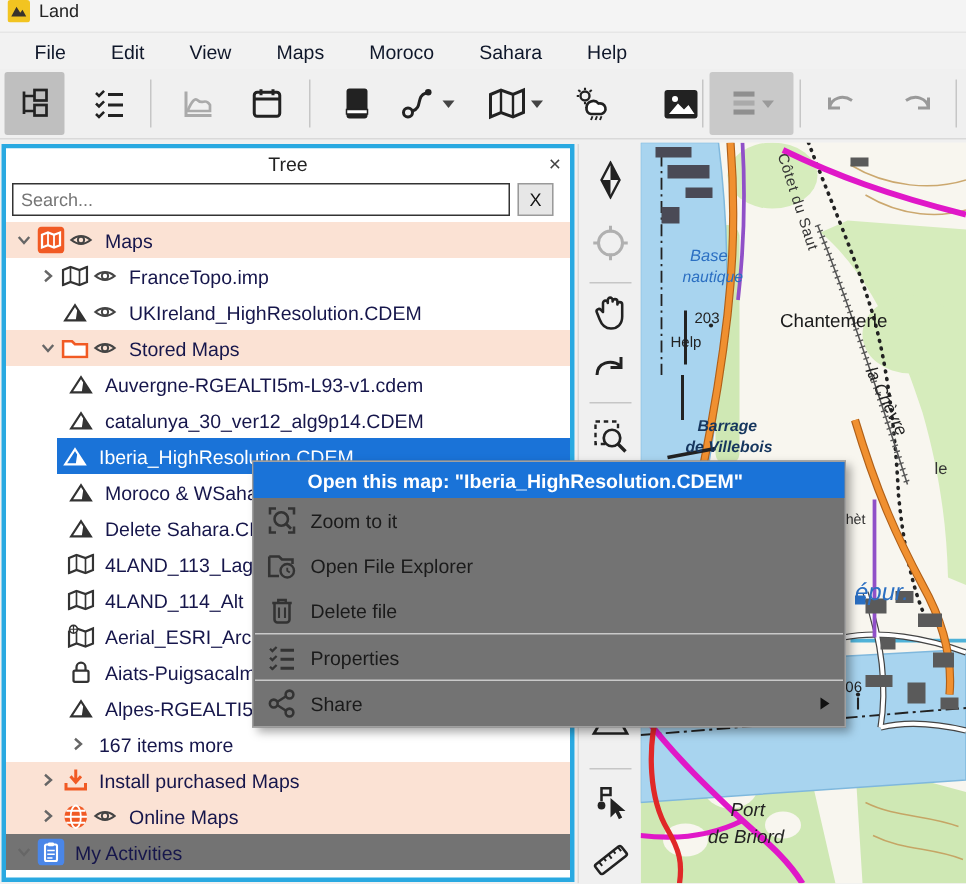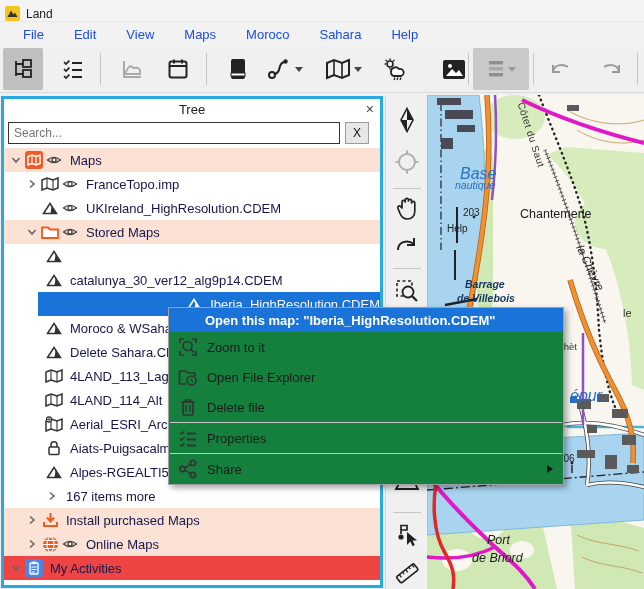--- a/index.html
+++ b/index.html
@@ -1,27 +1,27 @@
 <!DOCTYPE html>
 <html><head>
 <meta charset="utf-8">
 <style>
   * { margin:0; padding:0; box-sizing:border-box; }
   html,body { width:644px; height:589px; }
   body { font-family:"Liberation Sans", sans-serif; background:#f0f0f0; position:relative; overflow:hidden; }
   .stage { position:absolute; inset:0; width:644px; height:589px; background:#f0f0f0; }
 
   
-  .titlebar { position:absolute; left:0; top:0; width:644px; height:22px; background:#f4f4f4; display:flex; align-items:flex-end; padding-left:5px; gap:6px; border-bottom:1px solid #e6e6e6;}
+  .titlebar { position:absolute; left:0; top:0; width:644px; height:22px; background:#f4f4f4; display:flex; align-items:flex-start; padding-left:5px; gap:6px; border-bottom:1px solid #e6e6e6;}
   .titlebar .ttl { font-size:12px; color:#222; }
   .applogo { width:15px; height:15px; }
 
   
   .menubar { position:absolute; left:0; top:22px; width:644px; height:24px; background:#f2f2f2; display:flex; align-items:center; padding-left:8px; }
-  .menubar .mitem { font-size:13px; color:#1d4ed8; padding:3px 15px; cursor:default; }
+  .menubar .mitem { font-size:13px; color:#0f172a; padding:3px 15px; cursor:default; }
 
   
   .toolbar { position:absolute; left:0; top:46px; width:644px; height:47px; background:#f0f0f0; border-bottom:1px solid #d9d9d9; }
   .tbtn { position:absolute; top:2px; height:42px; width:40px; display:flex; align-items:center; justify-content:center; border-radius:2px; }
   .tbtn.active { background:#bfbfbf; }
   .tbtn.graybg { background:#c9c9c9; }
   .tsep { position:absolute; top:7px; width:1px; height:32px; background:#c6c6c6; }
   .caret { width:0; height:0; border-left:4px solid transparent; border-right:4px solid transparent; border-top:5px solid #444; margin-left:3px; }
   .caret.gray { border-top-color:#9a9a9a; }
 
@@ -30,41 +30,41 @@
   .tree-head { height:21px; display:flex; align-items:center; justify-content:center; position:relative; background:#fff; }
   .tree-head .t { font-size:13px; color:#222; }
   .tree-close { position:absolute; right:6px; top:2px; font-size:14px; color:#444; line-height:16px; cursor:default; }
   .search-row { height:28px; position:relative; }
   .search-input { position:absolute; left:4px; top:2px; width:332px; height:22px; border:1px solid #333; font-size:12px; padding:0 5px; color:#888; font-family:"Liberation Sans",sans-serif; background:#fff; outline:none; }
   .search-clear { position:absolute; left:341px; top:2px; width:24px; height:22px; background:#e7e7e7; border:1px solid #9a9a9a; font-size:12px; color:#111; display:flex; align-items:center; justify-content:center; }
 
   .tree-list { position:relative; }
   .trow { height:24px; display:flex; align-items:center; font-size:13px; color:#16164b; white-space:nowrap; overflow:hidden; }
   .trow.peach { background:#fbe2d4; }
-  .trow.bluebg { background:#ef4444; }
+  .trow.bluebg { background:#737373; }
   .lvl0 { padding-left:4px; } .lvl1 { padding-left:20px; } .lvl2 { padding-left:40px; }
   .chev { width:16px; height:16px; flex:0 0 16px; display:flex; align-items:center; justify-content:center; }
   .ticon { width:20px; height:18px; flex:0 0 20px; display:flex; align-items:center; justify-content:center; }
   .eye { width:20px; height:16px; flex:0 0 20px; display:flex; align-items:center; justify-content:center; }
   .tlabel { margin-left:6px; }
-  .selwrap { flex:1; display:flex; align-items:center; background:#1a73d8; color:#fff; height:24px; padding-left:2px;justify-content:flex-end; }
+  .selwrap { flex:1; display:flex; align-items:center; background:#1a73d8; color:#fff; height:24px; padding-left:2px; }
 
   
   .vtoolbar { position:absolute; left:385px; top:96px; width:42px; height:493px; background:#f0f0f0; border-left:1px solid #d9d9d9; }
   .vbtn { position:absolute; left:4px; width:34px; height:34px; display:flex; align-items:center; justify-content:center; }
   .vsep { position:absolute; left:7px; width:28px; height:1px; background:#c6c6c6; }
 
   
   .map { position:absolute; left:427px; top:95px; width:217px; height:494px; background:#f8f6ef; overflow:hidden; }
   .mlbl { position:absolute; white-space:nowrap; pointer-events:none; color:#222; }
   .mlbl.blue { color:#2b6fc2; font-style:italic; }
   .mlbl.navy { color:#16365e; font-weight:bold; font-style:italic;margin-top:11px; }
 
   
-  .ctxmenu { position:absolute; left:168px; top:307px; width:396px; background:#15803d; border:1px solid #a0a0a0; box-shadow:3px 3px 6px rgba(0,0,0,0.35); }
+  .ctxmenu { position:absolute; left:168px; top:307px; width:396px; background:#737373; border:1px solid #a0a0a0; box-shadow:3px 3px 6px rgba(0,0,0,0.35); }
   .ctx-head { height:24px; background:#1a73d8; color:#fff; font-weight:bold; font-size:13px; display:flex; align-items:center; padding-left:36px; }
   .ctx-item { height:30px; display:flex; align-items:center; font-size:13px; color:#1a1a1a; padding-left:8px; position:relative; }
   .ctx-item .cicon { width:22px; height:20px; margin-right:8px; display:flex; align-items:center; justify-content:center; }
   .ctx-sep { height:1px; background:#c9c9c9; margin:0 1px; }
   .submenu-arrow { position:absolute; right:10px; width:0; height:0; border-top:4px solid transparent; border-bottom:4px solid transparent; border-left:6px solid #111; }
 
   svg { display:block; }
 </style>
 </head>
 <body>
@@ -270,20 +270,21 @@
         <span class="tlabel">Stored Maps</span>
       </div>
 
       <div class="trow lvl2">
         <span class="ticon">
             <svg width="16" height="14" viewBox="0 0 16 14">
               <path d="M1.5 12.5 L8 2.5 L14.5 12.5 Z" fill="#fff" stroke="#333" stroke-width="1.5"></path>
               <path d="M9.5 5.5 L14.5 12.5 L8.5 12.5 Z" fill="#333"></path>
             </svg>
           </span>
+        <span class="tlabel">Auvergne-RGEALTI5m-L93-v1.cdem</span>
       </div>
 
       <div class="trow lvl2">
         <span class="ticon">
             <svg width="16" height="14" viewBox="0 0 16 14">
               <path d="M1.5 12.5 L8 2.5 L14.5 12.5 Z" fill="#fff" stroke="#333" stroke-width="1.5"></path>
               <path d="M9.5 5.5 L14.5 12.5 L8.5 12.5 Z" fill="#333"></path>
             </svg>
           </span>
         <span class="tlabel">catalunya_30_ver12_alg9p14.CDEM</span>
@@ -577,21 +578,21 @@
           <rect x="195" y="340" width="14" height="10"></rect>
           <rect x="150" y="355" width="18" height="8"></rect>
           <rect x="178" y="360" width="12" height="14"></rect>
           <rect x="200" y="370" width="12" height="8"></rect>
           <rect x="140" y="10" width="12" height="6"></rect>
       </g>
       <rect x="143" y="302" width="7" height="6" fill="#2a6fc2"></rect>
     </svg>
 
     <span class="mlbl" style="left:99px;top:6px;font-size:10px;letter-spacing:0.5px;transform:rotate(72deg);transform-origin:0 0;color:#333">Côtet du Saut</span>
-    <span class="mlbl blue" style="left:33px;top:70px;font-size:16px">Base</span>
+    <span class="mlbl blue" style="left:33px;top:70px;font-size:11px">Base</span>
     <span class="mlbl blue" style="left:28px;top:84px;font-size:10.5px">nautique</span>
     <span class="mlbl" style="left:36px;top:112px;font-size:10px">203</span>
     <span class="mlbl" style="left:20px;top:128px;font-size:10px">Help</span>
     <span class="mlbl" style="left:93px;top:112px;font-size:12.5px;color:#1a1a1a">Chantemerle</span>
     <span class="mlbl" style="left:158px;top:148px;font-size:11.5px;font-style:italic;transform:rotate(64deg);transform-origin:0 0">la Chèvre</span>
     <span class="mlbl navy" style="left:38px;top:172px;font-size:10.5px">Barrage</span>
     <span class="mlbl navy" style="left:30px;top:186px;font-size:10.5px">de Villebois</span>
     <span class="mlbl" style="left:132px;top:246px;font-size:9.5px;color:#333">chèt</span>
     <span class="mlbl" style="left:196px;top:212px;font-size:11px;color:#333">le</span>
     <span class="mlbl blue" style="left:143px;top:292px;font-size:16px">épur.</span>

